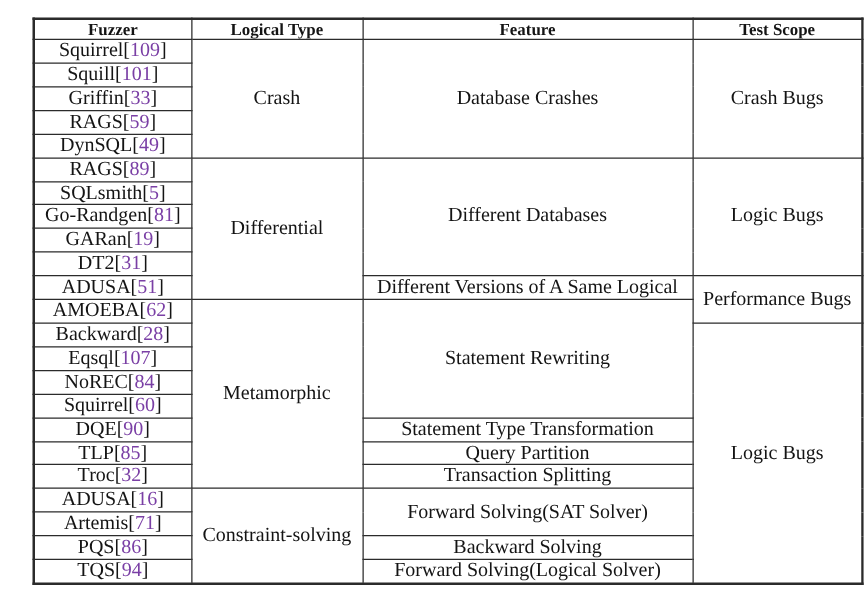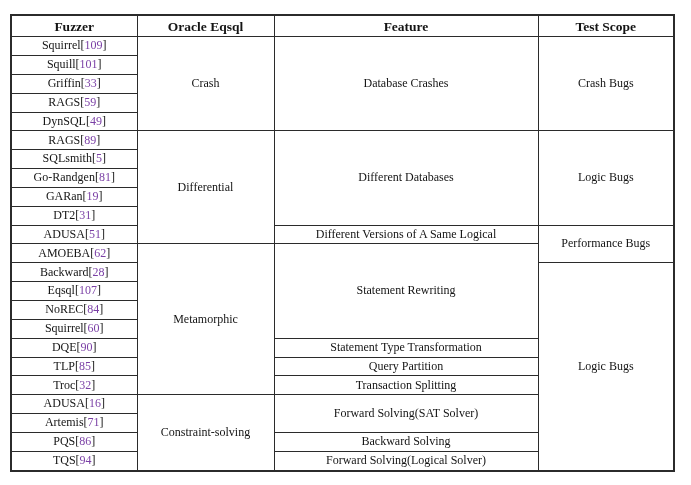--- a/index.html
+++ b/index.html
@@ -11,37 +11,37 @@
     font-family: "Liberation Serif", serif;
   }
   .page {
     position: relative;
     width: 691px;
     height: 485px;
     overflow: hidden;
   }
   table.fuzz-table {
     position: absolute;
-    left: 10px;
+    left: 26px;
     top: 14px;
     width: 663px;
-    height: 458px;
+    height: 399px;
     border-collapse: collapse;
     table-layout: fixed;
     border: 2px solid #2b2b2b;
     padding-left: 28px;
   }
   table.fuzz-table th,
   table.fuzz-table td {
     border: 1.5px solid #2b2b2b;
     text-align: center;
     vertical-align: middle;
     padding: 0 2px;
     color: #141414;
-    font-size: 12px;
+    font-size: 16px;
     line-height: 1.12;
     overflow: hidden;
     white-space: nowrap;
   }
   table.fuzz-table th {
     font-weight: bold;
     font-size: 13.5px;
   }
   .cite {
     color: #7a3fa5;
@@ -59,21 +59,21 @@
     <colgroup>
       <col style="width:126px">
       <col style="width:137px">
       <col style="width:264px">
       <col style="width:136px">
     </colgroup>
 
     <tbody>
         <tr>
       <th>Fuzzer</th>
-      <th>Oracle Eqsql</th>
+      <th>Logical Type</th>
       <th>Feature</th>
       <th>Test Scope</th>
     </tr>
 
     <tr>
       <td><span>Squirrel</span><span class="bk">[</span><span class="cite">109</span><span class="bk">]</span></td>
       <td rowspan="5">Crash</td>
       <td rowspan="5">Database Crashes</td>
       <td rowspan="5">Crash Bugs</td>
     </tr>

